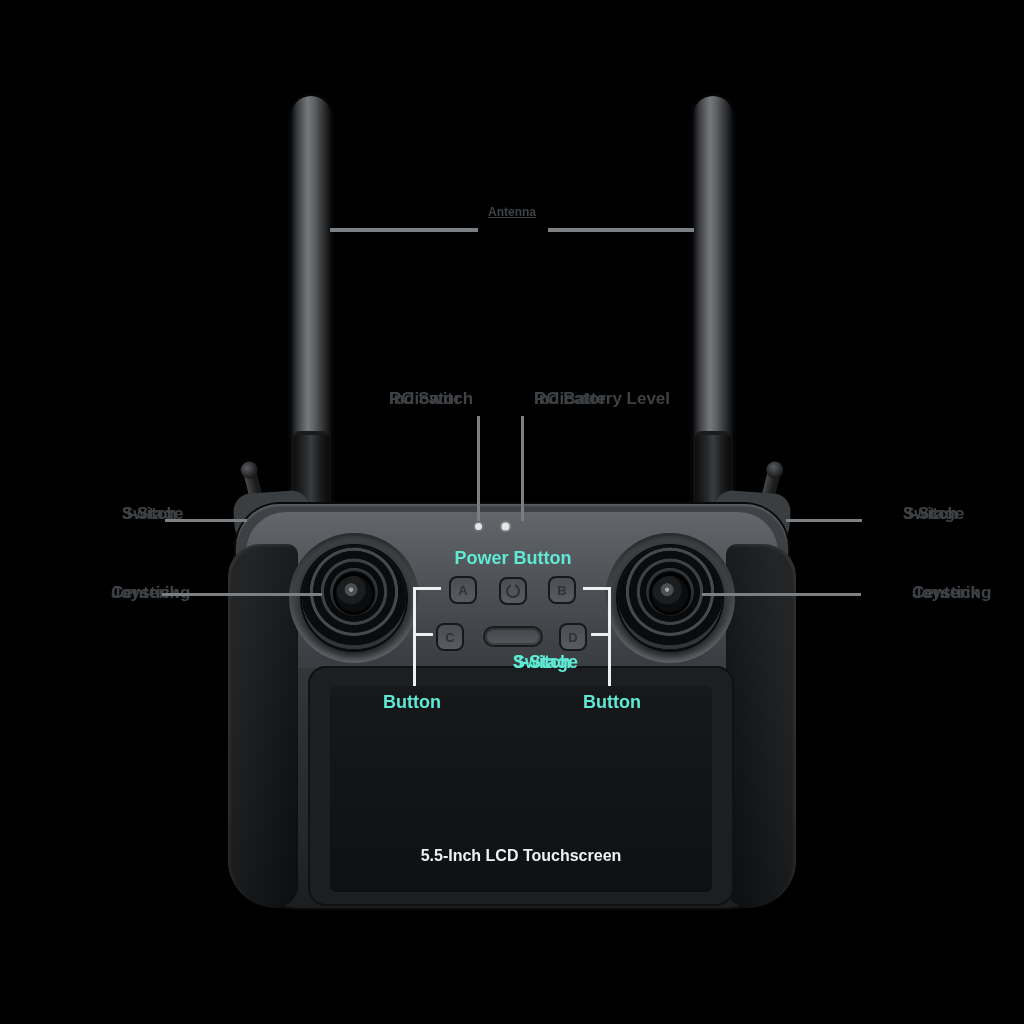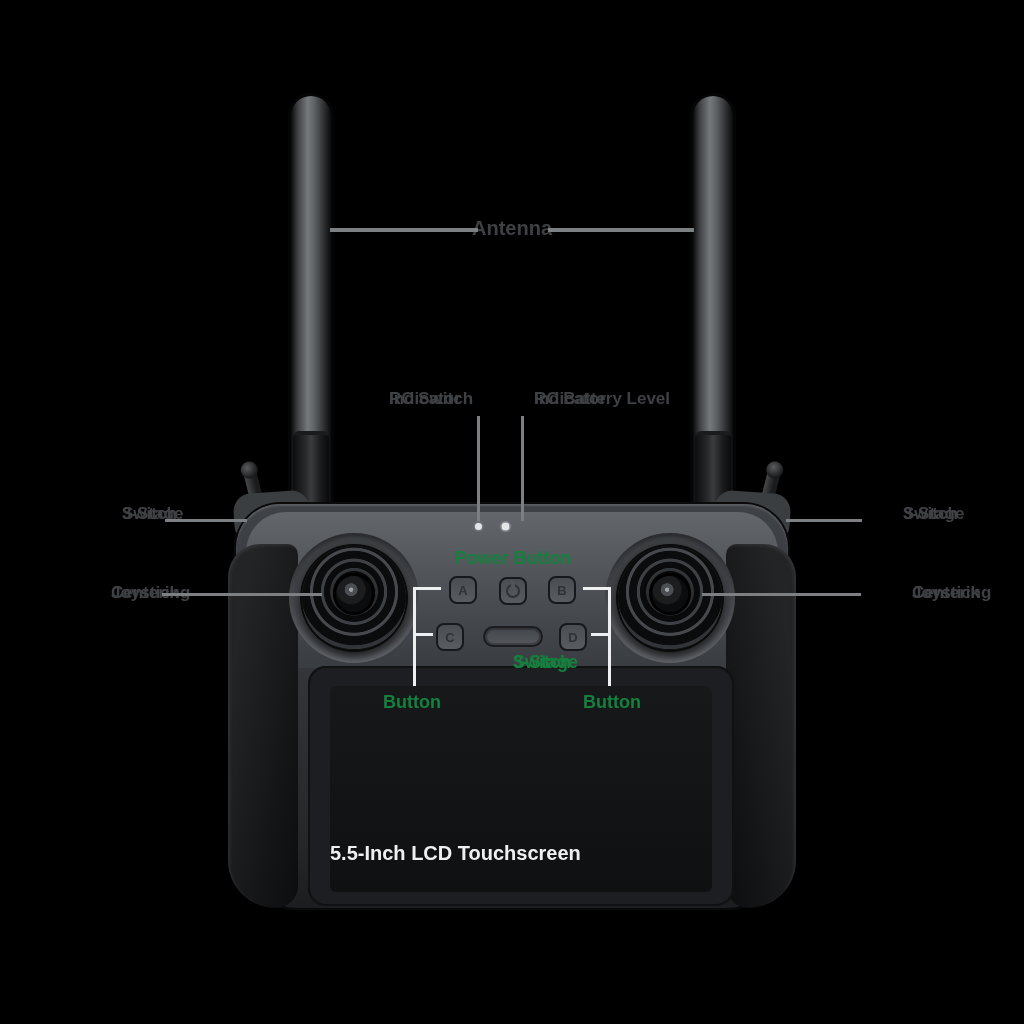--- a/index.html
+++ b/index.html
@@ -84,35 +84,35 @@
     box-shadow:inset 0 0 0 2px rgba(20,21,23,.35);}
   .slide-ridges{left:23px;top:2px;width:22px;height:13px;display:flex;gap:3px;
     justify-content:center;align-items:stretch;}
   .ridge{position:static;width:3px;background:#1e2023;border-radius:1px;}
 
   
   .bezel{left:308px;top:666px;width:426px;height:240px;border-radius:18px;background:#1d1e21;z-index:7;
     box-shadow:inset 0 0 0 2px #101112;}
   .screen{left:22px;top:20px;width:382px;height:206px;border-radius:6px;
     background:linear-gradient(180deg,#17181a,#0f1012);}
-  .screen-label{left:0;bottom:27px;width:100%;color:#eef0f2;
-    font-size:20px;font-weight:bold;}
+  .screen-label{left:0;bottom:27px;width:100%;text-align:center;color:#eef0f2;
+    font-size:16px;font-weight:bold;}
 
   
   .ann{z-index:20;}
   .lbl{color:#3e4144;font-weight:bold;font-size:17px;line-height:19px;text-align:center;
     transform:translateX(-50%);white-space:nowrap;}
   .lbl.la{transform:none;text-align:left;line-height:20px;}
-  .wlbl{color:#15803d;font-weight:bold;font-size:18px;line-height:21px;text-align:center;
+  .wlbl{color:#5eead4;font-weight:bold;font-size:18px;line-height:21px;text-align:center;
     transform:translateX(-50%);white-space:nowrap;}
   .ln{background:#7d8083;}
   .wln{background:#edeff1;}
   .lbl div,.wlbl div{position:static;}
 
-  .ann-antenna{left:512px;top:219px;font-size:20px;}
+  .ann-antenna{left:512px;top:203px;font-size:12px;text-decoration:underline;}
   .ln-ant-l{left:330px;top:228px;width:148px;height:4px;}
   .ln-ant-r{left:548px;top:228px;width:146px;height:4px;}
   .ann-status{left:389px;top:389px;}
   .ln-status{left:477px;top:416px;width:3px;height:105px;}
   .ann-batt{left:534px;top:389px;}
   .ln-batt{left:521px;top:416px;width:3px;height:105px;}
   .ann-swl{left:122px;top:504px;}
   .ln-swl{left:165px;top:519px;width:82px;height:3px;}
   .ann-swr{left:903px;top:504px;}
   .ln-swr{left:786px;top:519px;width:76px;height:3px;}

